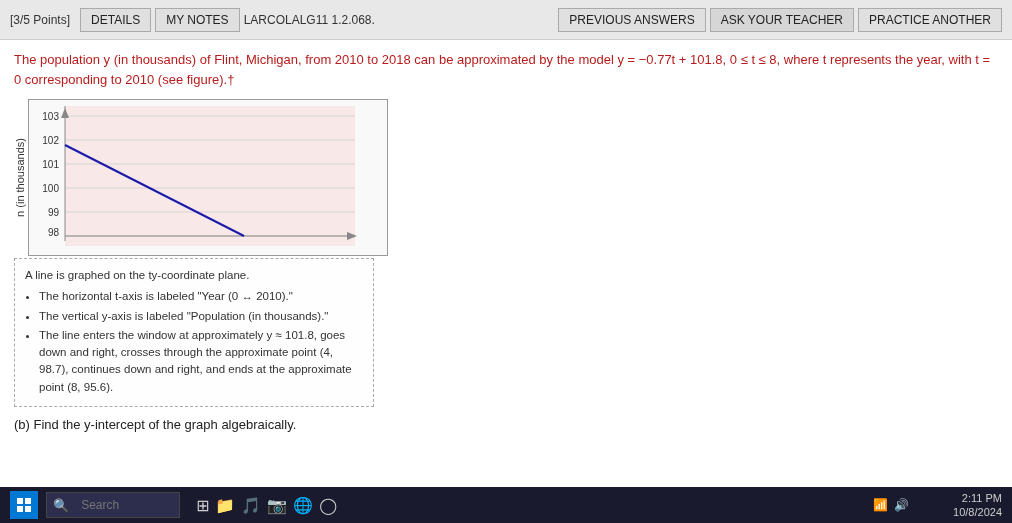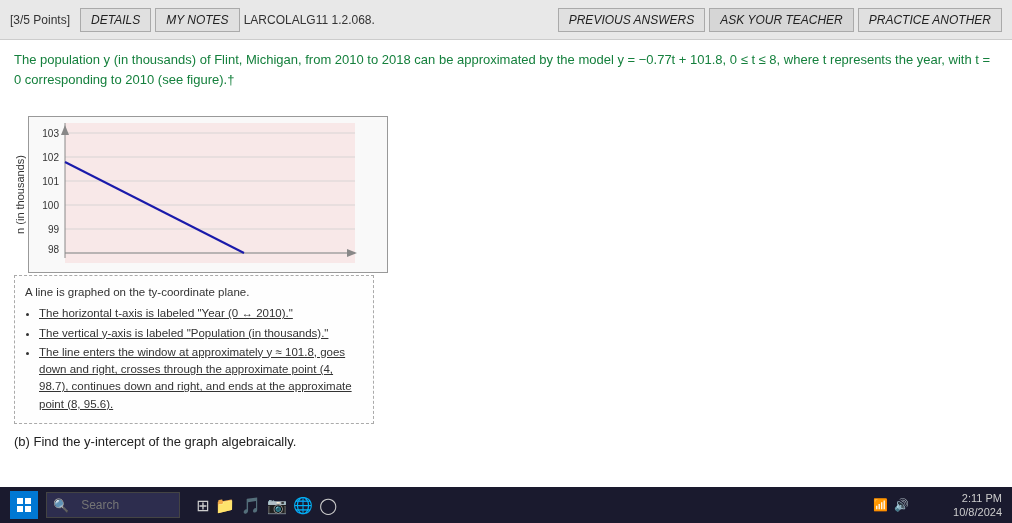--- a/index.html
+++ b/index.html
@@ -27,21 +27,20 @@
       color: #333;
       margin-right: 6px;
     }
     .top-bar-btn {
       padding: 4px 10px;
       font-size: 12px;
       background: #e0e0e0;
       border: 1px solid #aaa;
       cursor: pointer;
       color: #222;
-      font-style: italic;
     }
     .top-bar-separator {
       flex: 1;
     }
     .course-code {
       font-size: 12px;
       color: #333;
       margin: 0 0;
     }
     .top-bar-btn.highlight {
@@ -52,23 +51,23 @@
     .main-content {
       background: white;
       margin: 0;
       padding: 10px 14px;
       height: calc(523px - 40px - 36px);
       overflow-y: auto;
     }
 
     .problem-text {
       font-size: 13px;
-      color: #15803d;
+      color: #b91c1c;
       line-height: 1.5;
-      margin-bottom: 27px;
+      margin-bottom: 10px;
     }
     .y-axis-label {
       writing-mode: vertical-rl;
       transform: rotate(180deg);
       font-size: 11px;
       color: #333;
       text-align: center;
       margin-right: 2px;
       align-self: center;
     }
@@ -91,21 +90,20 @@
       margin-top: 2px;
     }
     .description-box p {
       margin-bottom: 4px;
     }
     .description-box ul {
       margin-left: 14px;
     }
     .description-box ul li {
       margin-bottom: 2px;
-      text-decoration: underline;
     }
 
     
     .questions-area {
       margin-top: 10px;
     }
     .question-block {
       margin-bottom: 14px;
     }
     .question-label {

